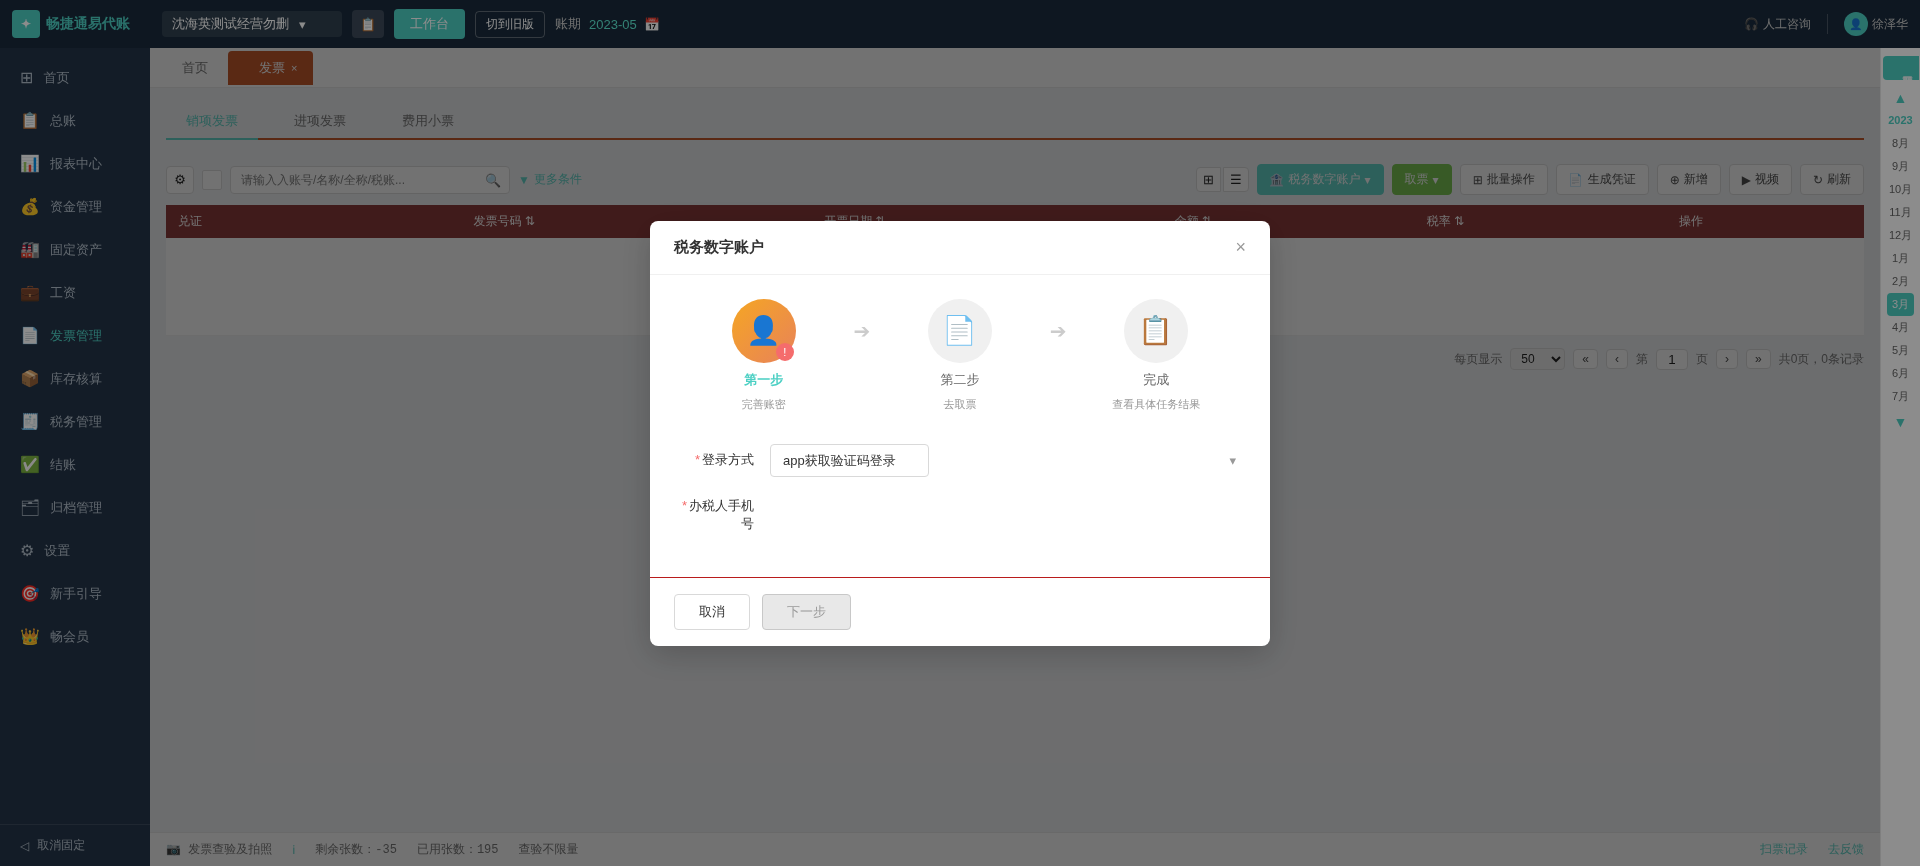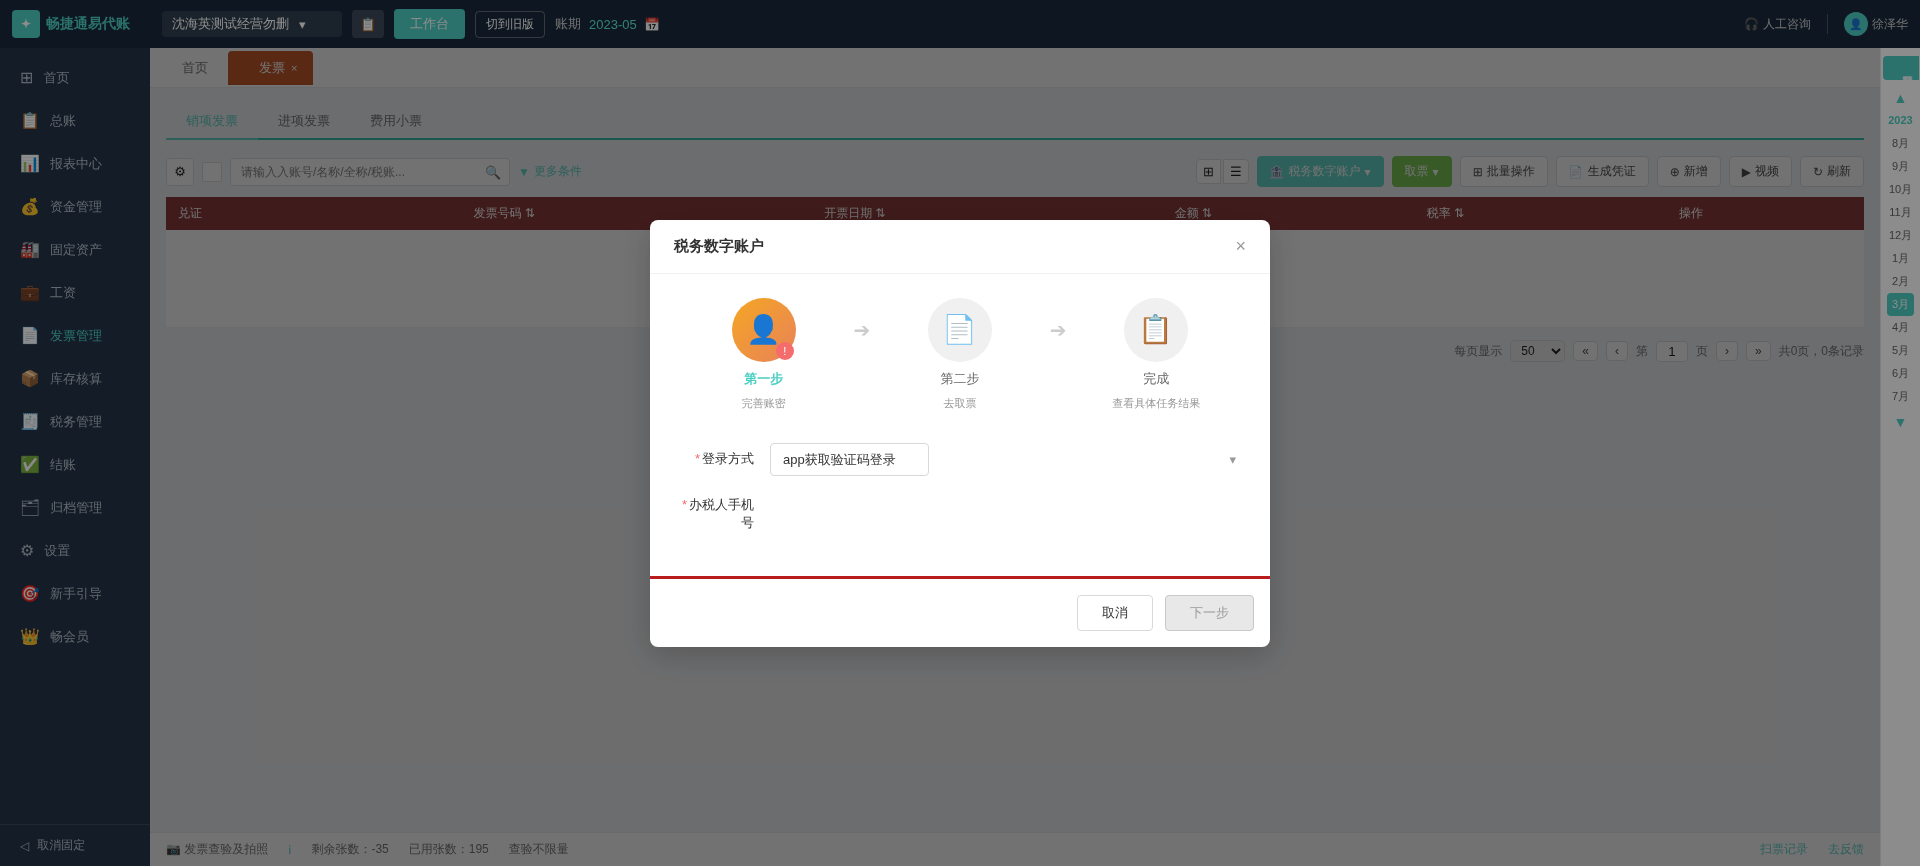--- a/index.html
+++ b/index.html
@@ -149,23 +149,23 @@
     
     .page-content {
       flex: 1;
       padding: 16px;
       overflow: hidden;
       position: relative;
     }
 
     
     .invoice-tabs {
-      display: flex; gap: 0;
-      border-bottom: 2px solid #14b8a6;
-      margin-bottom: 16px;
+      display: flex; gap: 16px;
+      border-bottom: 2px solid #c2410c;
+      margin-bottom: 24px;
     }
     .invoice-tab {
       padding: 8px 20px;
       cursor: pointer;
       font-size: 13px;
       color: #666;
     }
     .invoice-tab.active {
       color: #4dd0c4;
       border-bottom: 2px solid #4dd0c4;
@@ -243,20 +243,21 @@
     }
 
     
     .footer-bar {
       background: #fff;
       border-top: 1px solid #e8e8e8;
       padding: 8px 16px;
       display: flex; gap: 20px;
       font-size: 12px;
       color: #666;
+      font-family: Liberation Mono, monospace;
     }
     .footer-link {
       color: #4dd0c4;
       cursor: pointer;
     }
 
     
     .right-panel {
       width: 40px;
       background: #fff;
@@ -410,23 +411,23 @@
       font-size: 13px;
       background: transparent;
     }
     .eye-icon {
       position: absolute; right: 6px;
       color: #999; cursor: pointer; font-size: 14px;
     }
 
     
     .modal-footer {
-      padding: 16px 16px;
-      border-top: 3px solid #b91c1c;
-      display: flex; justify-content: flex-end; gap: 12px;
+      padding: 16px 24px;
+      border-top: 1px solid #b91c1c;
+      display: flex; gap: 12px;
     }
     .btn-cancel {
       padding: 8px 24px;
       border: 1px solid #d9d9d9;
       background: #fff;
       border-radius: 4px;
       cursor: pointer;
       font-size: 13px;
       color: #333;
     }

